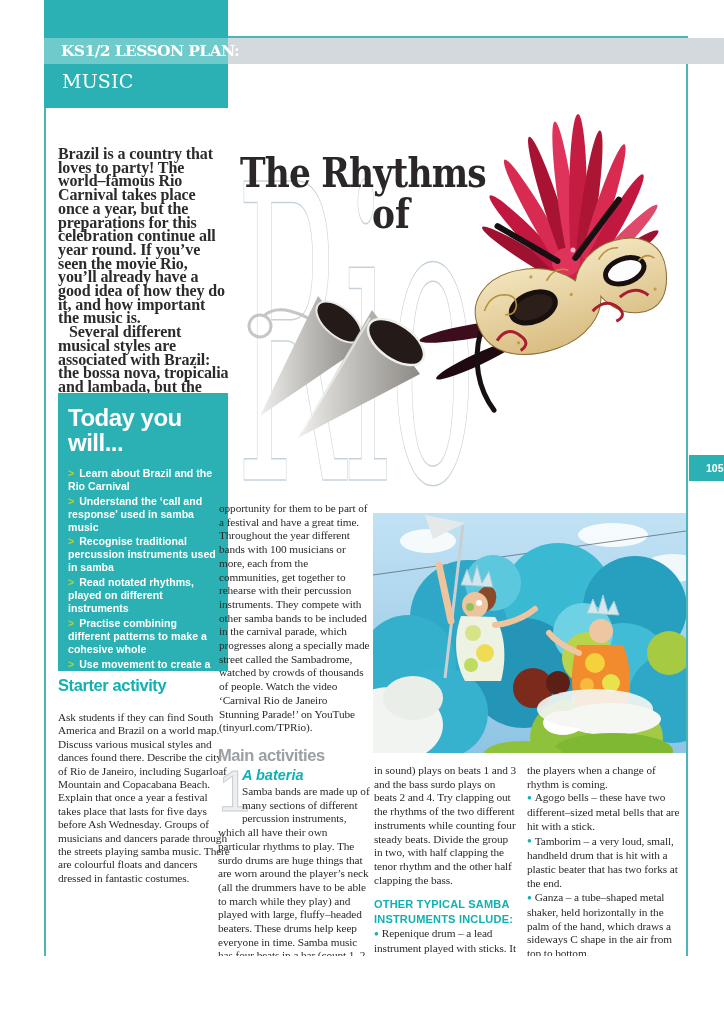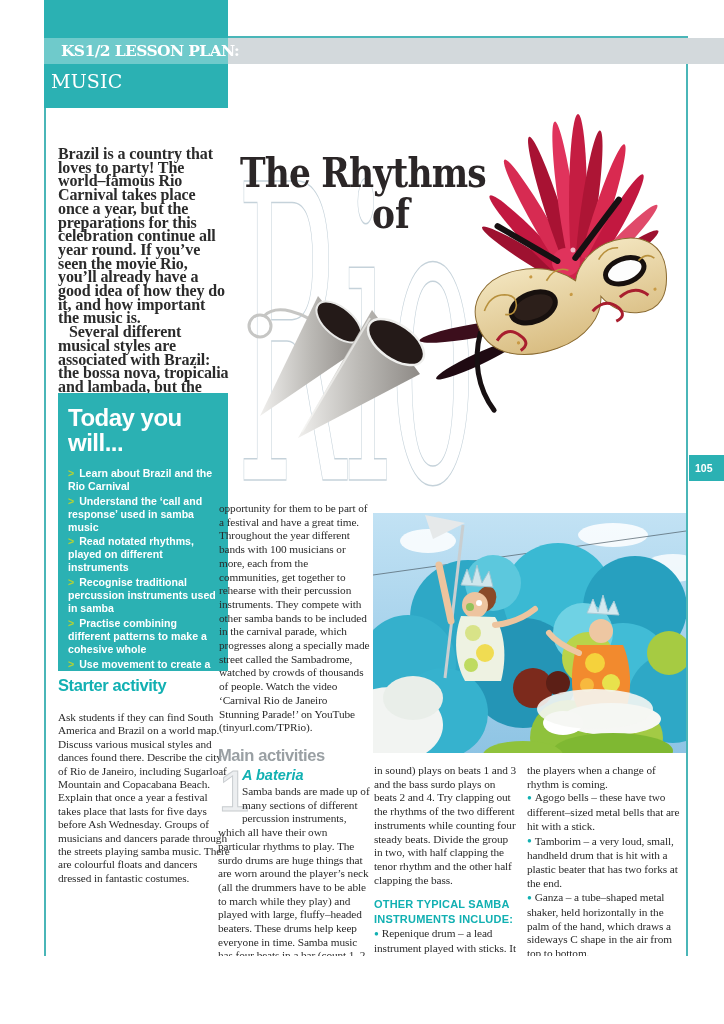--- a/index.html
+++ b/index.html
@@ -10,25 +10,25 @@
     font-family:"Liberation Serif", serif; color:#2b2b2b;
   }
   
   .frame { position:absolute; left:44px; top:36px; width:644px; height:960px;
            border:2px solid #4ab6b8; background:#fff; }
   .gray-bar { position:absolute; left:46px; top:38px; width:678px; height:26px; background:#d3d9dc; }
   .header-box { position:absolute; left:44px; top:0; width:184px; height:108px; background:#2bb1b3; }
   .header-strip { position:absolute; left:0; top:38px; width:100%; height:26px; background:rgba(255,255,255,0.32); }
   .kicker { position:absolute; left:17px; top:41px; color:#fff; font-family:"DejaVu Serif",serif;
             font-weight:bold; font-size:15.5px; letter-spacing:-0.6px; white-space:nowrap; }
-  .subject { position:absolute; left:7px; top:70px; color:#fff; font-family:"DejaVu Serif",serif;
+  .subject { position:absolute; left:18px; top:70px; color:#fff; font-family:"DejaVu Serif",serif;
              font-size:19px; letter-spacing:0.2px; }
   .page-badge { position:absolute; left:689px; top:455px; width:35px; height:26px; background:#2bb1b3;
                 color:#fff; font-family:"Liberation Sans",sans-serif; font-weight:bold; font-size:10.5px;
-                line-height:26px; padding-left:6px; }
+                line-height:26px; padding-left:17px; }
   
   .headline { position:absolute; left:240px; top:149px; font-family:"DejaVu Serif",serif;
               font-weight:bold; font-size:41px; color:#2b2627; letter-spacing:-1px;
               transform:scaleX(0.84); transform-origin:left top; white-space:nowrap; }
   .headline-of { position:absolute; left:372px; top:190px; font-family:"DejaVu Serif",serif;
               font-weight:bold; font-size:41px; color:#2b2627;
               transform:scaleX(0.84); transform-origin:left top; }
   .rio-outline { position:absolute; left:236px; top:180px; overflow:visible; }
   
   .standfirst { position:absolute; left:232px; top:444px; width:458px; font-size:18px;
@@ -192,22 +192,22 @@
       <circle cx="186" cy="66" r="1.6" fill="#c89a44"></circle>
         <circle cx="70" cy="20" r="1.6" fill="#c89a44"></circle>
     </g>
   </svg>
 
 
   <div class="today-box">
     <h2>Today you will...</h2>
     <div class="t-item"><span class="arrow">&gt;</span> <span>Learn about Brazil and the Rio Carnival</span></div>
     <div class="t-item"><span class="arrow">&gt;</span> <span>Understand the ‘call and response’ used in samba music</span></div>
+    <div class="t-item"><span class="arrow">&gt;</span> <span>Recognise traditional percussion instruments used in samba</span></div>
     <div class="t-item"><span class="arrow">&gt;</span> <span>Read notated rhythms, played on different instruments</span></div>
-    <div class="t-item"><span class="arrow">&gt;</span> <span>Recognise traditional percussion instruments used in samba</span></div>
     <div class="t-item"><span class="arrow">&gt;</span> <span>Practise combining different patterns to make a cohesive whole</span></div>
     <div class="t-item"><span class="arrow">&gt;</span> <span>Use movement to create a samba band procession with a pre-recorded soundtrack</span></div>
   </div>
 
   <div class="starter col">
     <h3 class="h-teal">Starter activity</h3>
     <p>Ask students if they can find South America and Brazil on a world map. Discuss various musical styles and dances found there. Describe the city of Rio de Janeiro, including Sugarloaf Mountain and Copacabana Beach. Explain that once a year a festival takes place that lasts for five days before Ash Wednesday. Groups of musicians and dancers parade through the streets playing samba music. There are colourful floats and dancers dressed in fantastic costumes.</p>
   </div>
 
   <div class="col2-top col">

